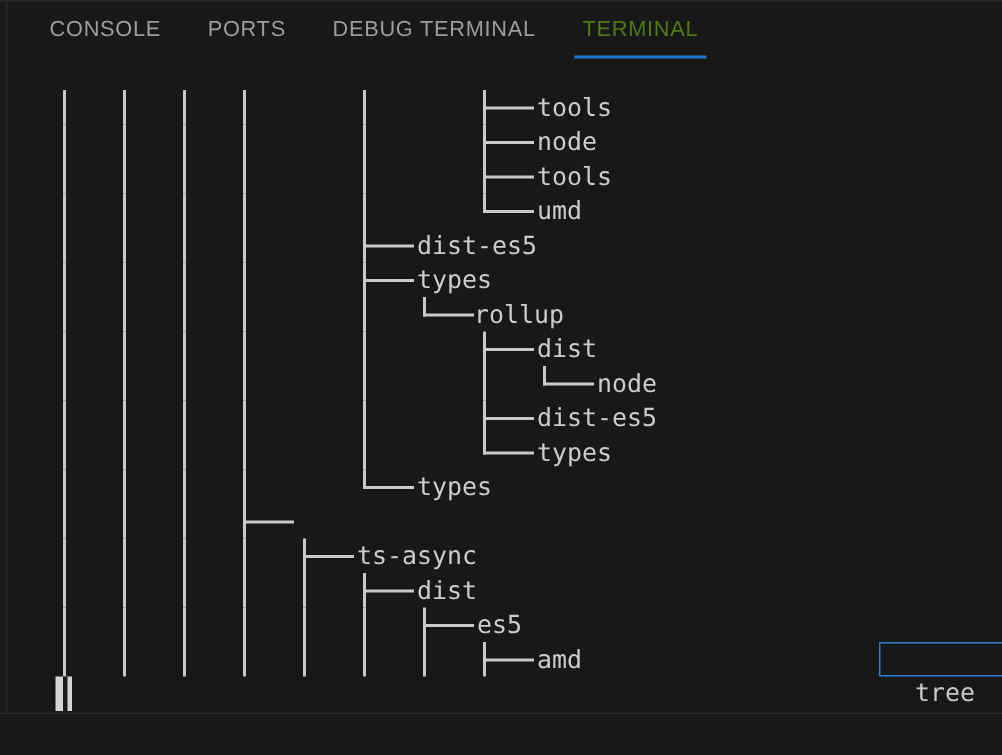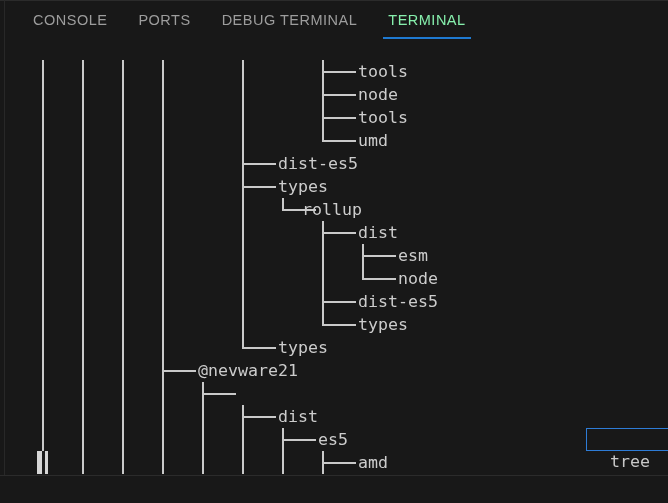--- a/index.html
+++ b/index.html
@@ -23,21 +23,21 @@
   .tab{
     position:relative;
     display:flex;align-items:center;
     padding:0 5px;
     font-size:14.5px;letter-spacing:0.5px;
     color:#9d9d9d;
     cursor:pointer;
     user-select:none;
     white-space:nowrap;
   }
-  .tab.active{color:#86efac;}
+  .tab.active{color:#4d7c0f;}
   .tab.active::after{
     content:"";position:absolute;left:0;right:0;bottom:1px;height:2px;
     background:#1f7ad1;
   }
 
   
   .terminal{
     position:absolute;top:40px;left:0;right:0;height:435px;
     overflow:hidden;
   }
@@ -148,42 +148,31 @@
         <span class="tname" style="left: 278px;">types</span>
       </div>
       <div class="trow">
         <div class="vline" style="left: 42px;"></div>
         <div class="vline" style="left: 82px;"></div>
         <div class="vline" style="left: 122px;"></div>
         <div class="vline" style="left: 162px;"></div>
         <div class="vline" style="left: 242px;"></div>
         <div class="vline half" style="left: 282px;"></div>
         <div class="hline" style="left: 282px;"></div>
-        <span class="tname" style="left: 302px;">rollup</span>
+        <span class="tname" style="left: 316px;">rollup</span>
       </div>
       <div class="trow">
         <div class="vline" style="left: 42px;"></div>
         <div class="vline" style="left: 82px;"></div>
         <div class="vline" style="left: 122px;"></div>
         <div class="vline" style="left: 162px;"></div>
         <div class="vline" style="left: 242px;"></div>
         <div class="vline" style="left: 322px;"></div>
         <div class="hline" style="left: 322px;"></div>
         <span class="tname" style="left: 358px;">dist</span>
-      </div>
-      <div class="trow">
-        <div class="vline" style="left: 42px;"></div>
-        <div class="vline" style="left: 82px;"></div>
-        <div class="vline" style="left: 122px;"></div>
-        <div class="vline" style="left: 162px;"></div>
-        <div class="vline" style="left: 242px;"></div>
-        <div class="vline" style="left: 322px;"></div>
-        <div class="vline" style="left: 362px;"></div>
-        <div class="hline" style="left: 362px;"></div>
-        <span class="tname" style="left: 398px;">esm</span>
       </div>
       <div class="trow">
         <div class="vline" style="left: 42px;"></div>
         <div class="vline" style="left: 82px;"></div>
         <div class="vline" style="left: 122px;"></div>
         <div class="vline" style="left: 162px;"></div>
         <div class="vline" style="left: 242px;"></div>
         <div class="vline" style="left: 322px;"></div>
         <div class="vline half" style="left: 362px;"></div>
         <div class="hline" style="left: 362px;"></div>
@@ -217,29 +206,29 @@
         <div class="vline half" style="left: 242px;"></div>
         <div class="hline" style="left: 242px;"></div>
         <span class="tname" style="left: 278px;">types</span>
       </div>
       <div class="trow">
         <div class="vline" style="left: 42px;"></div>
         <div class="vline" style="left: 82px;"></div>
         <div class="vline" style="left: 122px;"></div>
         <div class="vline" style="left: 162px;"></div>
         <div class="hline" style="left: 162px;"></div>
-        <span class="tname" style="left: 198px;">@nevware21</span>
       </div>
       <div class="trow">
         <div class="vline" style="left: 42px;"></div>
         <div class="vline" style="left: 82px;"></div>
         <div class="vline" style="left: 122px;"></div>
         <div class="vline" style="left: 162px;"></div>
         <div class="vline" style="left: 202px;"></div>
         <div class="hline" style="left: 202px;"></div>
+        <span class="tname" style="left: 238px;">ts-async</span>
       </div>
       <div class="trow">
         <div class="vline" style="left: 42px;"></div>
         <div class="vline" style="left: 82px;"></div>
         <div class="vline" style="left: 122px;"></div>
         <div class="vline" style="left: 162px;"></div>
         <div class="vline" style="left: 202px;"></div>
         <div class="vline" style="left: 242px;"></div>
         <div class="hline" style="left: 242px;"></div>
         <span class="tname" style="left: 278px;">dist</span>

